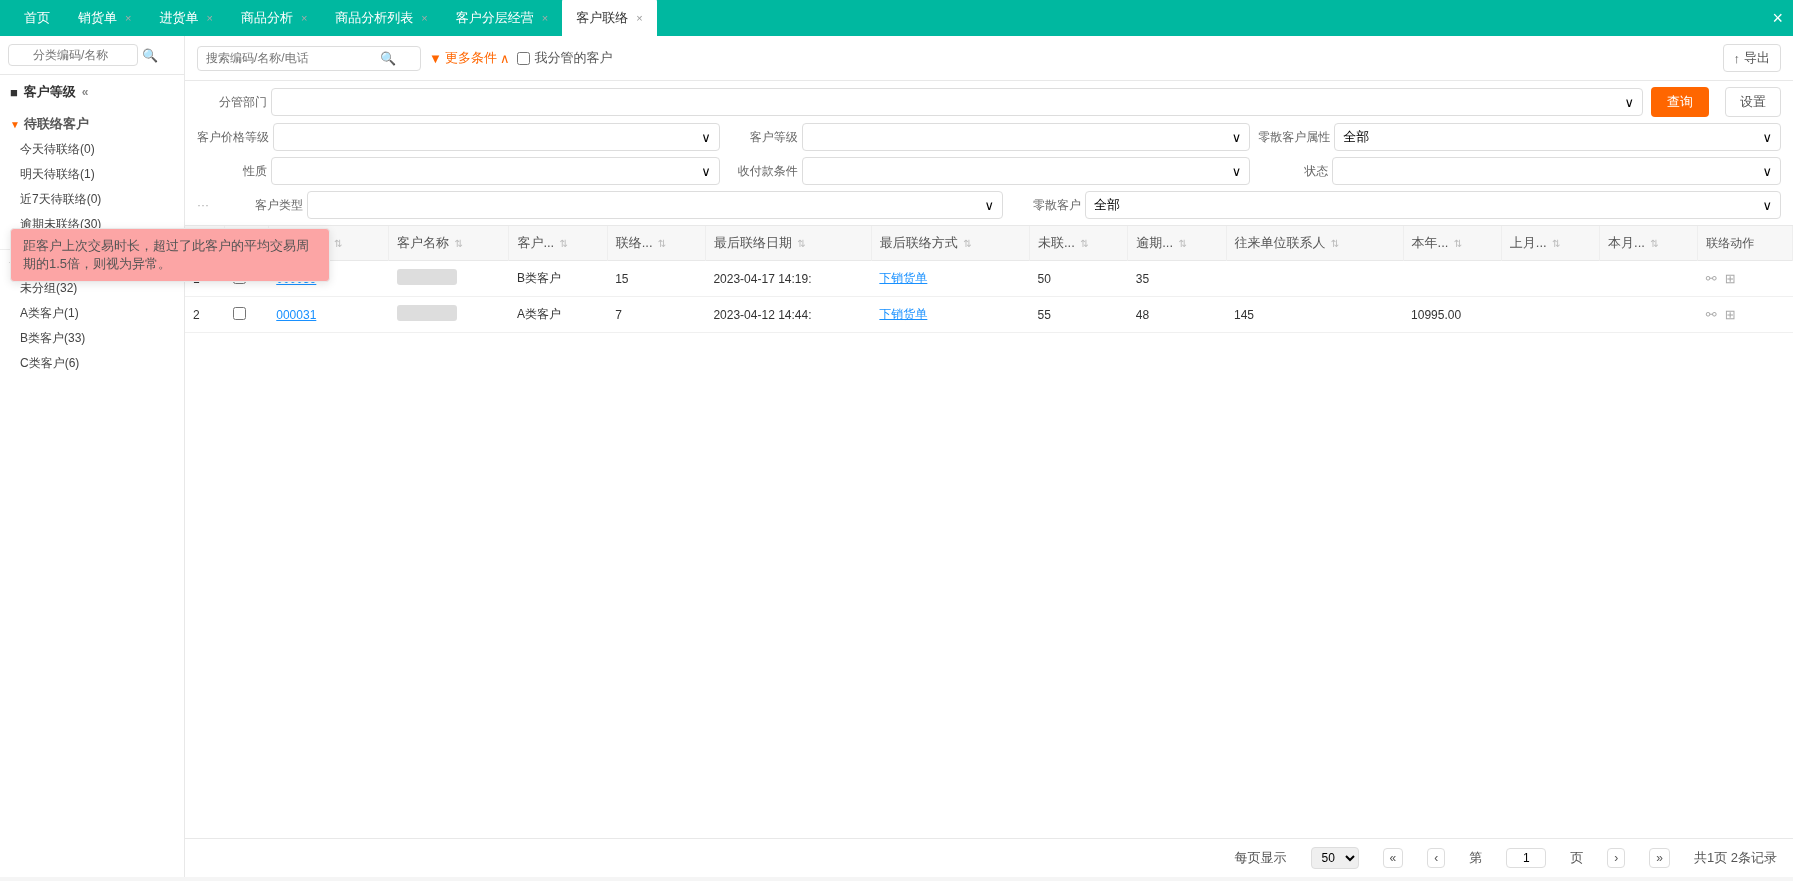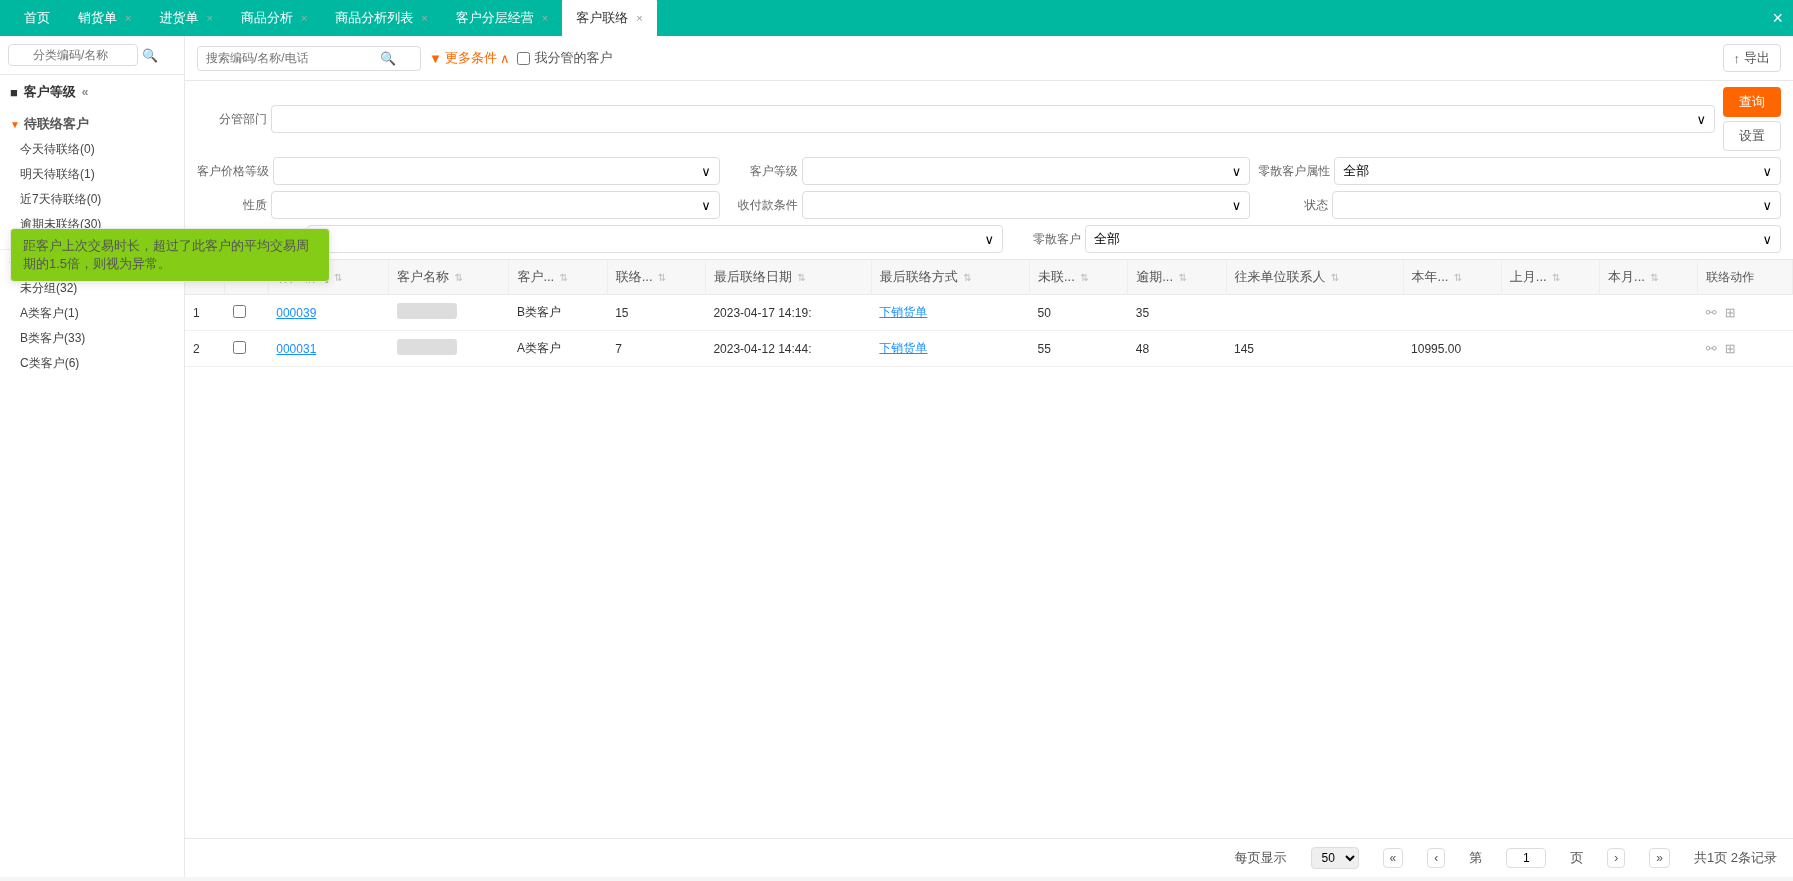--- a/index.html
+++ b/index.html
@@ -109,21 +109,21 @@
       padding: 4px 8px; font-size: 12px; outline: none; min-height: 28px;
     }
     .query-btn {
       background: #f60; color: white; border: none; border-radius: 4px;
       padding: 6px 16px; cursor: pointer; font-size: 13px;
     }
     .reset-btn {
       background: white; color: #555; border: 1px solid #ddd; border-radius: 4px;
       padding: 5px 14px; cursor: pointer; font-size: 13px;
     }
-    .btn-group { display: flex; flex-direction: column; gap: 4px; }
+    .btn-group { display: flex; gap: 16px; }
     .filter-more-dots { color: #aaa; cursor: pointer; font-size: 12px; }
 
     
     .table-area { flex: 1; overflow: auto; background: white; }
     table { width: 100%; border-collapse: collapse; }
     thead tr { background: #f7f7f7; border-bottom: 1px solid #e8e8e8; }
     thead th {
       padding: 8px 8px; text-align: left; font-size: 12px; color: #555;
       font-weight: normal; white-space: nowrap; border-right: 1px solid #eee;
       position: sticky; top: 0; background: #f7f7f7;
@@ -154,21 +154,21 @@
     }
 
     
     .table-area::-webkit-scrollbar { height: 8px; width: 8px; }
     .table-area::-webkit-scrollbar-track { background: #f1f1f1; }
     .table-area::-webkit-scrollbar-thumb { background: #ccc; border-radius: 4px; }
 
     
     .tooltip-box {
       position: absolute; top: 228px; left: 10px; z-index: 100;
-      background: #84cc16; border: 1px solid #e8e8e8; border-radius: 4px;
+      background: #fca5a5; border: 1px solid #e8e8e8; border-radius: 4px;
       padding: 8px 12px; font-size: 12px; color: #555;
       box-shadow: 0 2px 8px rgba(0,0,0,0.1);
       max-width: 320px;
     }
 
     
     .sidebar-active-bar {
       display: flex; align-items: stretch;
     }
     .sidebar-active-item {

